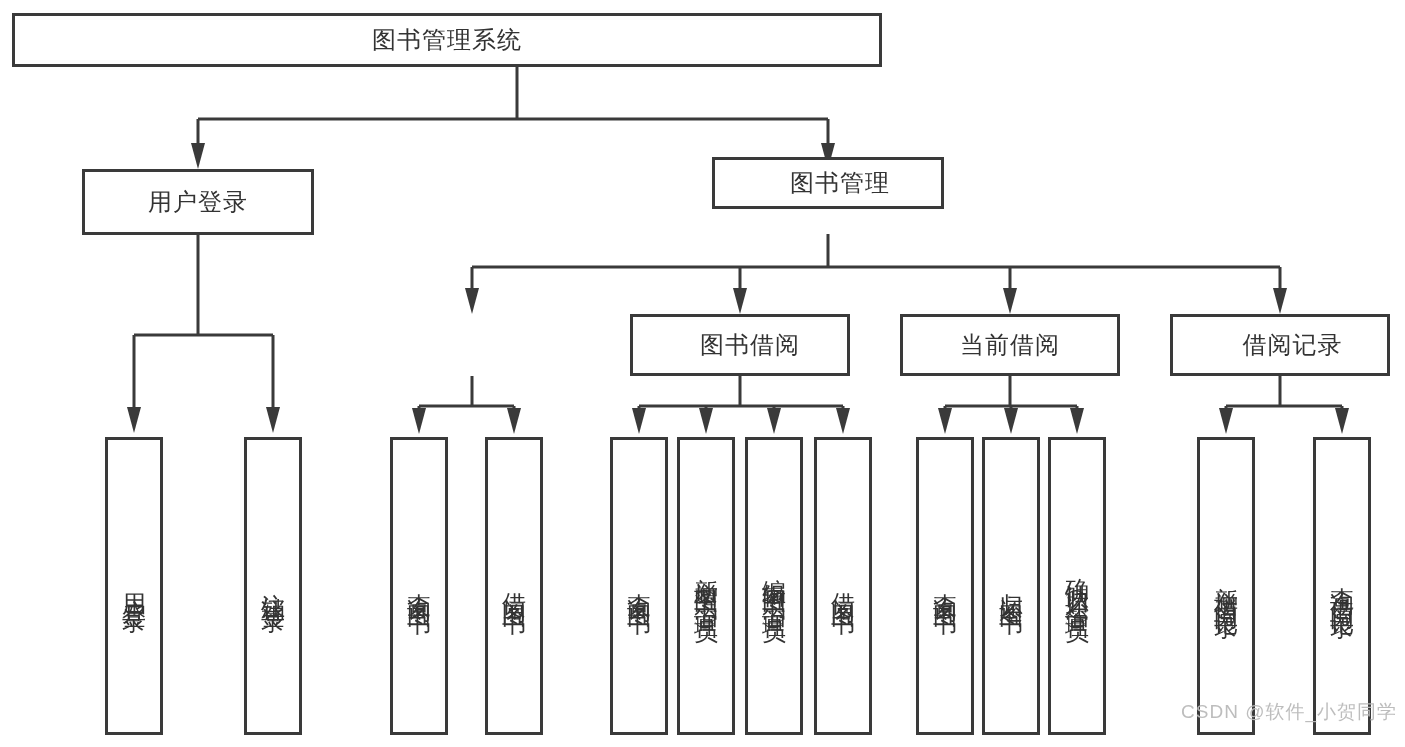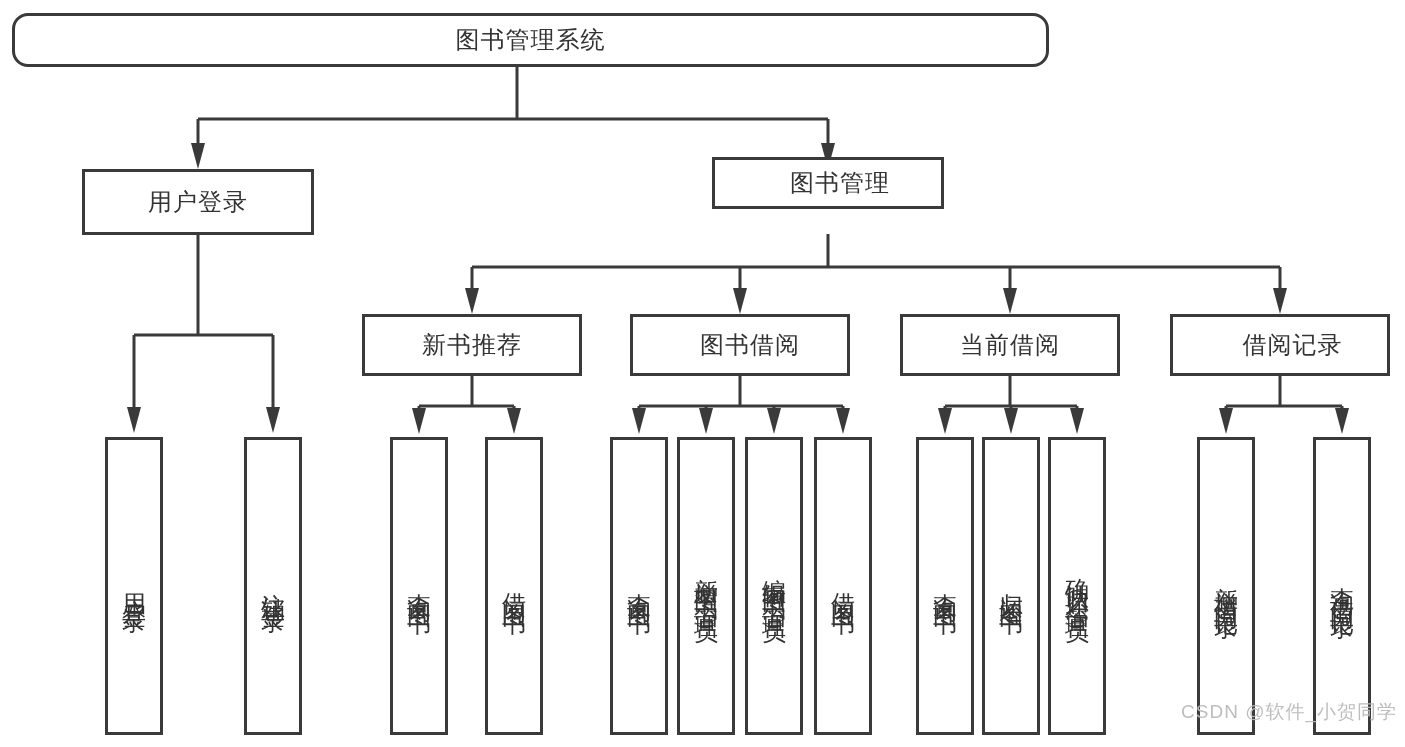--- a/index.html
+++ b/index.html
@@ -40,21 +40,21 @@
     white-space: nowrap;
   }
   .vnode .lbl {
     writing-mode: vertical-rl;
     text-orientation: mixed;
     letter-spacing: 6px;
     white-space: normal;
     line-height: 1;
   }
   
-  .n-root            { left: 12px;  top: 13px;  width: 1037px; height: 54px; border-radius: 16px; }
+  .n-root            { left: 12px;  top: 13px;  width: 870px; height: 54px; }
   .n-user-login      { left: 82px;  top: 169px; width: 232px;  height: 66px; }
   .n-book-mgmt       { left: 712px; top: 157px; width: 232px;  height: 52px; padding-left: 24px; }
   .n-new-books       { left: 362px; top: 314px; width: 220px;  height: 62px; }
   .n-book-borrow     { left: 630px; top: 314px; width: 220px;  height: 62px; padding-left: 20px; }
   .n-current-borrow  { left: 900px; top: 314px; width: 220px;  height: 62px; }
   .n-borrow-records  { left: 1170px;top: 314px; width: 220px;  height: 62px; padding-left: 25px; }
   .vnode             { top: 437px; width: 58px; height: 298px; }
   .n-login      { left: 105px; }
   .n-logout     { left: 244px; }
   .n-nb-query   { left: 390px; }
@@ -128,23 +128,20 @@
     <span class="lbl">图书管理系统</span>
   </div>
 
   <div class="node n-user-login">
     <span class="lbl">用户登录</span>
   </div>
   <div class="node n-book-mgmt">
     <span class="lbl">图书管理</span>
   </div>
 
-  <div class="node n-new-books">
-    <span class="lbl">新书推荐</span>
-  </div>
   <div class="node n-book-borrow">
     <span class="lbl">图书借阅</span>
   </div>
   <div class="node n-current-borrow">
     <span class="lbl">当前借阅</span>
   </div>
   <div class="node n-borrow-records">
     <span class="lbl">借阅记录</span>
   </div>
 

